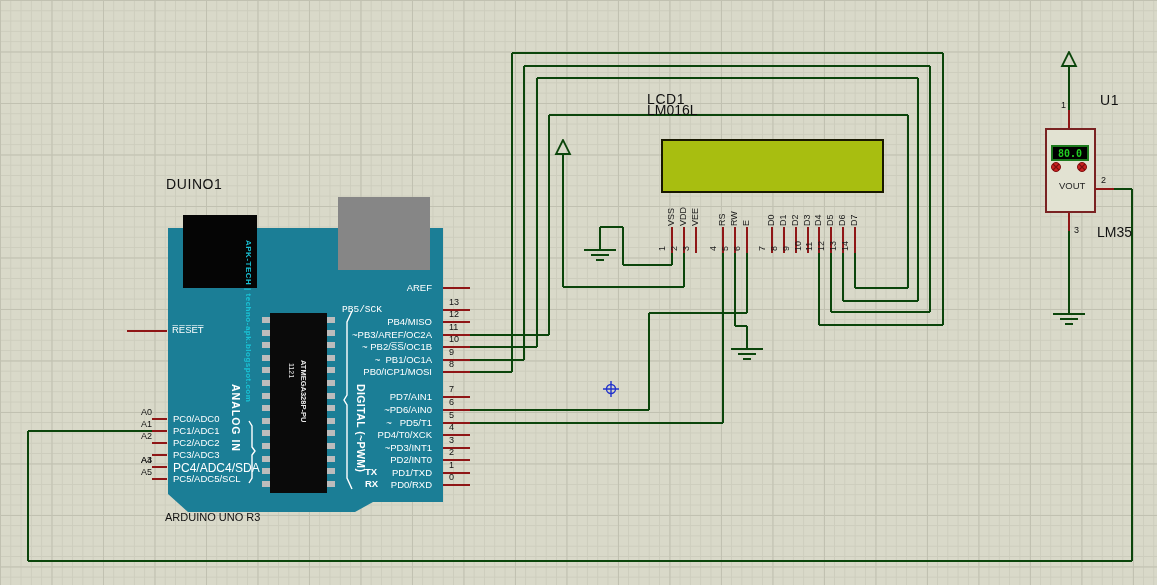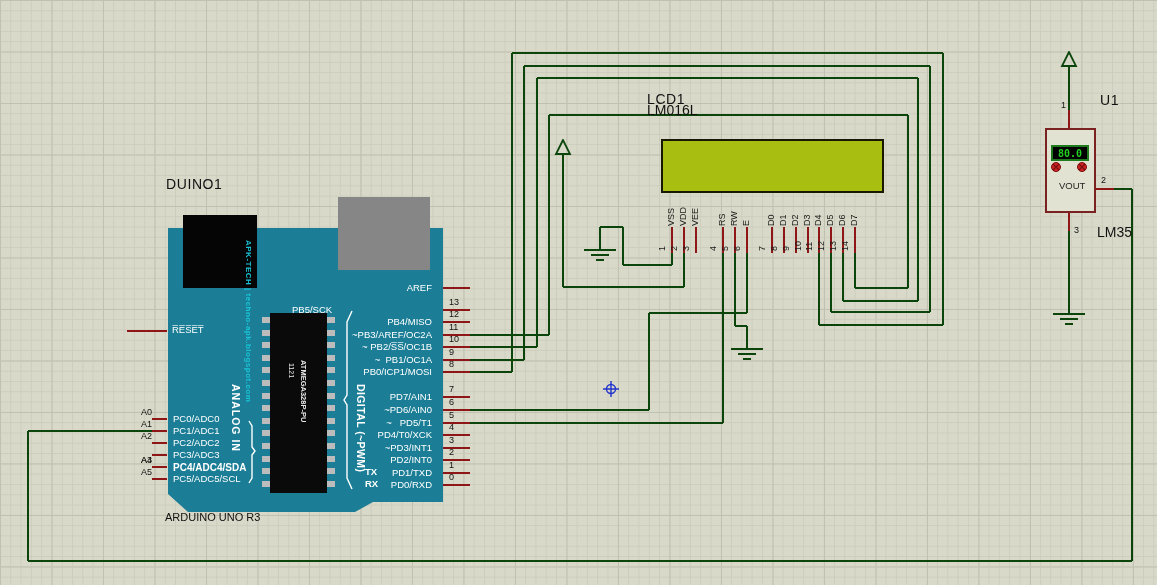--- a/index.html
+++ b/index.html
@@ -190,21 +190,21 @@
   <div class="t wt" style="left:365px;top:467px;font-size:9.5px;font-weight:bold">TX</div>
   <div class="t wt" style="left:365px;top:479px;font-size:9.5px;font-weight:bold">RX</div>
   <div class="t" style="left:165px;top:511px;font-size:11px">ARDUINO UNO R3</div>
 
   <svg class="abs" style="left:0;top:0" width="1157" height="585" pointer-events="none">
     <path d="M249,421 L252,426 L252,447 L255,451 L252,455 L252,478 L249,483" fill="none" stroke="#ffffff" stroke-width="1.4"></path>
     <path d="M352,311 L347,322 L347,395 L344,400 L347,405 L347,478 L352,489" fill="none" stroke="#ffffff" stroke-width="1.4"></path>
   </svg>
 
   <div id="arduino-pins">
-      <div class="t wt" style="left: 292px; top: 304.5px; width: 140px; text-align: left; font-size: 9.5px;">PB5/SCK</div>
+      <div class="t wt" style="left: 292px; top: 304.5px; width: 140px; text-align: center; font-size: 9.5px; font-family: Liberation Mono, monospace;">PB5/SCK</div>
       <div class="t" style="left: 449px; top: 298px; font-size: 9px;">13</div>
       <div class="t wt" style="left: 292px; top: 316.5px; width: 140px; text-align: right; font-size: 9.5px;">PB4/MISO</div>
       <div class="t" style="left: 449px; top: 310px; font-size: 9px;">12</div>
       <div class="t wt" style="left: 292px; top: 329.5px; width: 140px; text-align: right; font-size: 9.5px;">~PB3/AREF/OC2A</div>
       <div class="t" style="left: 449px; top: 323px; font-size: 9px;">11</div>
       <div class="t wt" style="left: 292px; top: 341.5px; width: 140px; text-align: right; font-size: 9.5px;">~ PB2/S̅S̅/OC1B</div>
       <div class="t" style="left: 449px; top: 335px; font-size: 9px;">10</div>
       <div class="t wt" style="left: 292px; top: 354.5px; width: 140px; text-align: right; font-size: 9.5px;">~  PB1/OC1A</div>
       <div class="t" style="left: 449px; top: 348px; font-size: 9px;">9</div>
       <div class="t wt" style="left: 292px; top: 366.5px; width: 140px; text-align: right; font-size: 9.5px;">PB0/ICP1/MOSI</div>
@@ -226,21 +226,21 @@
       <div class="t wt" style="left: 292px; top: 479.5px; width: 140px; text-align: right; font-size: 9.5px;">PD0/RXD</div>
       <div class="t" style="left: 449px; top: 473px; font-size: 9px;">0</div>
       <div class="t wt" style="left: 173px; top: 413.5px; font-size: 9.5px;">PC0/ADC0</div>
       <div class="t" style="left: 141px; top: 408px; font-size: 9px;">A0</div>
       <div class="t wt" style="left: 173px; top: 425.5px; font-size: 9.5px;">PC1/ADC1</div>
       <div class="t" style="left: 141px; top: 420px; font-size: 9px;">A1</div>
       <div class="t wt" style="left: 173px; top: 437.5px; font-size: 9.5px;">PC2/ADC2</div>
       <div class="t" style="left: 141px; top: 432px; font-size: 9px;">A2</div>
       <div class="t wt" style="left: 173px; top: 449.5px; font-size: 9.5px;">PC3/ADC3</div>
       <div class="t" style="left: 141px; top: 444px; font-size: 9px; margin-top: 12px;">A3</div>
-      <div class="t wt" style="left: 173px; top: 461.5px; font-size: 10px; font-weight: bold;">PC4/ADC4/SDA</div>
+      <div class="t wt" style="left: 173px; top: 461.5px; font-size: 12px;">PC4/ADC4/SDA</div>
       <div class="t" style="left: 141px; top: 456px; font-size: 9px;">A4</div>
       <div class="t wt" style="left: 173px; top: 473.5px; font-size: 9.5px;">PC5/ADC5/SCL</div>
       <div class="t" style="left: 141px; top: 468px; font-size: 9px;">A5</div>
     </div>
 
   <div class="t ref" style="left:647px;top:92px">LCD1</div>
   <div class="t part" style="left:647px;top:103px">LM016L</div>
   <div id="lcd-screen"></div>
   <div id="lcd-pins">
       <span class="vccw" style="left: 667px; top: 226px; font-size: 9px; color: rgb(26, 26, 26);">VSS</span>

